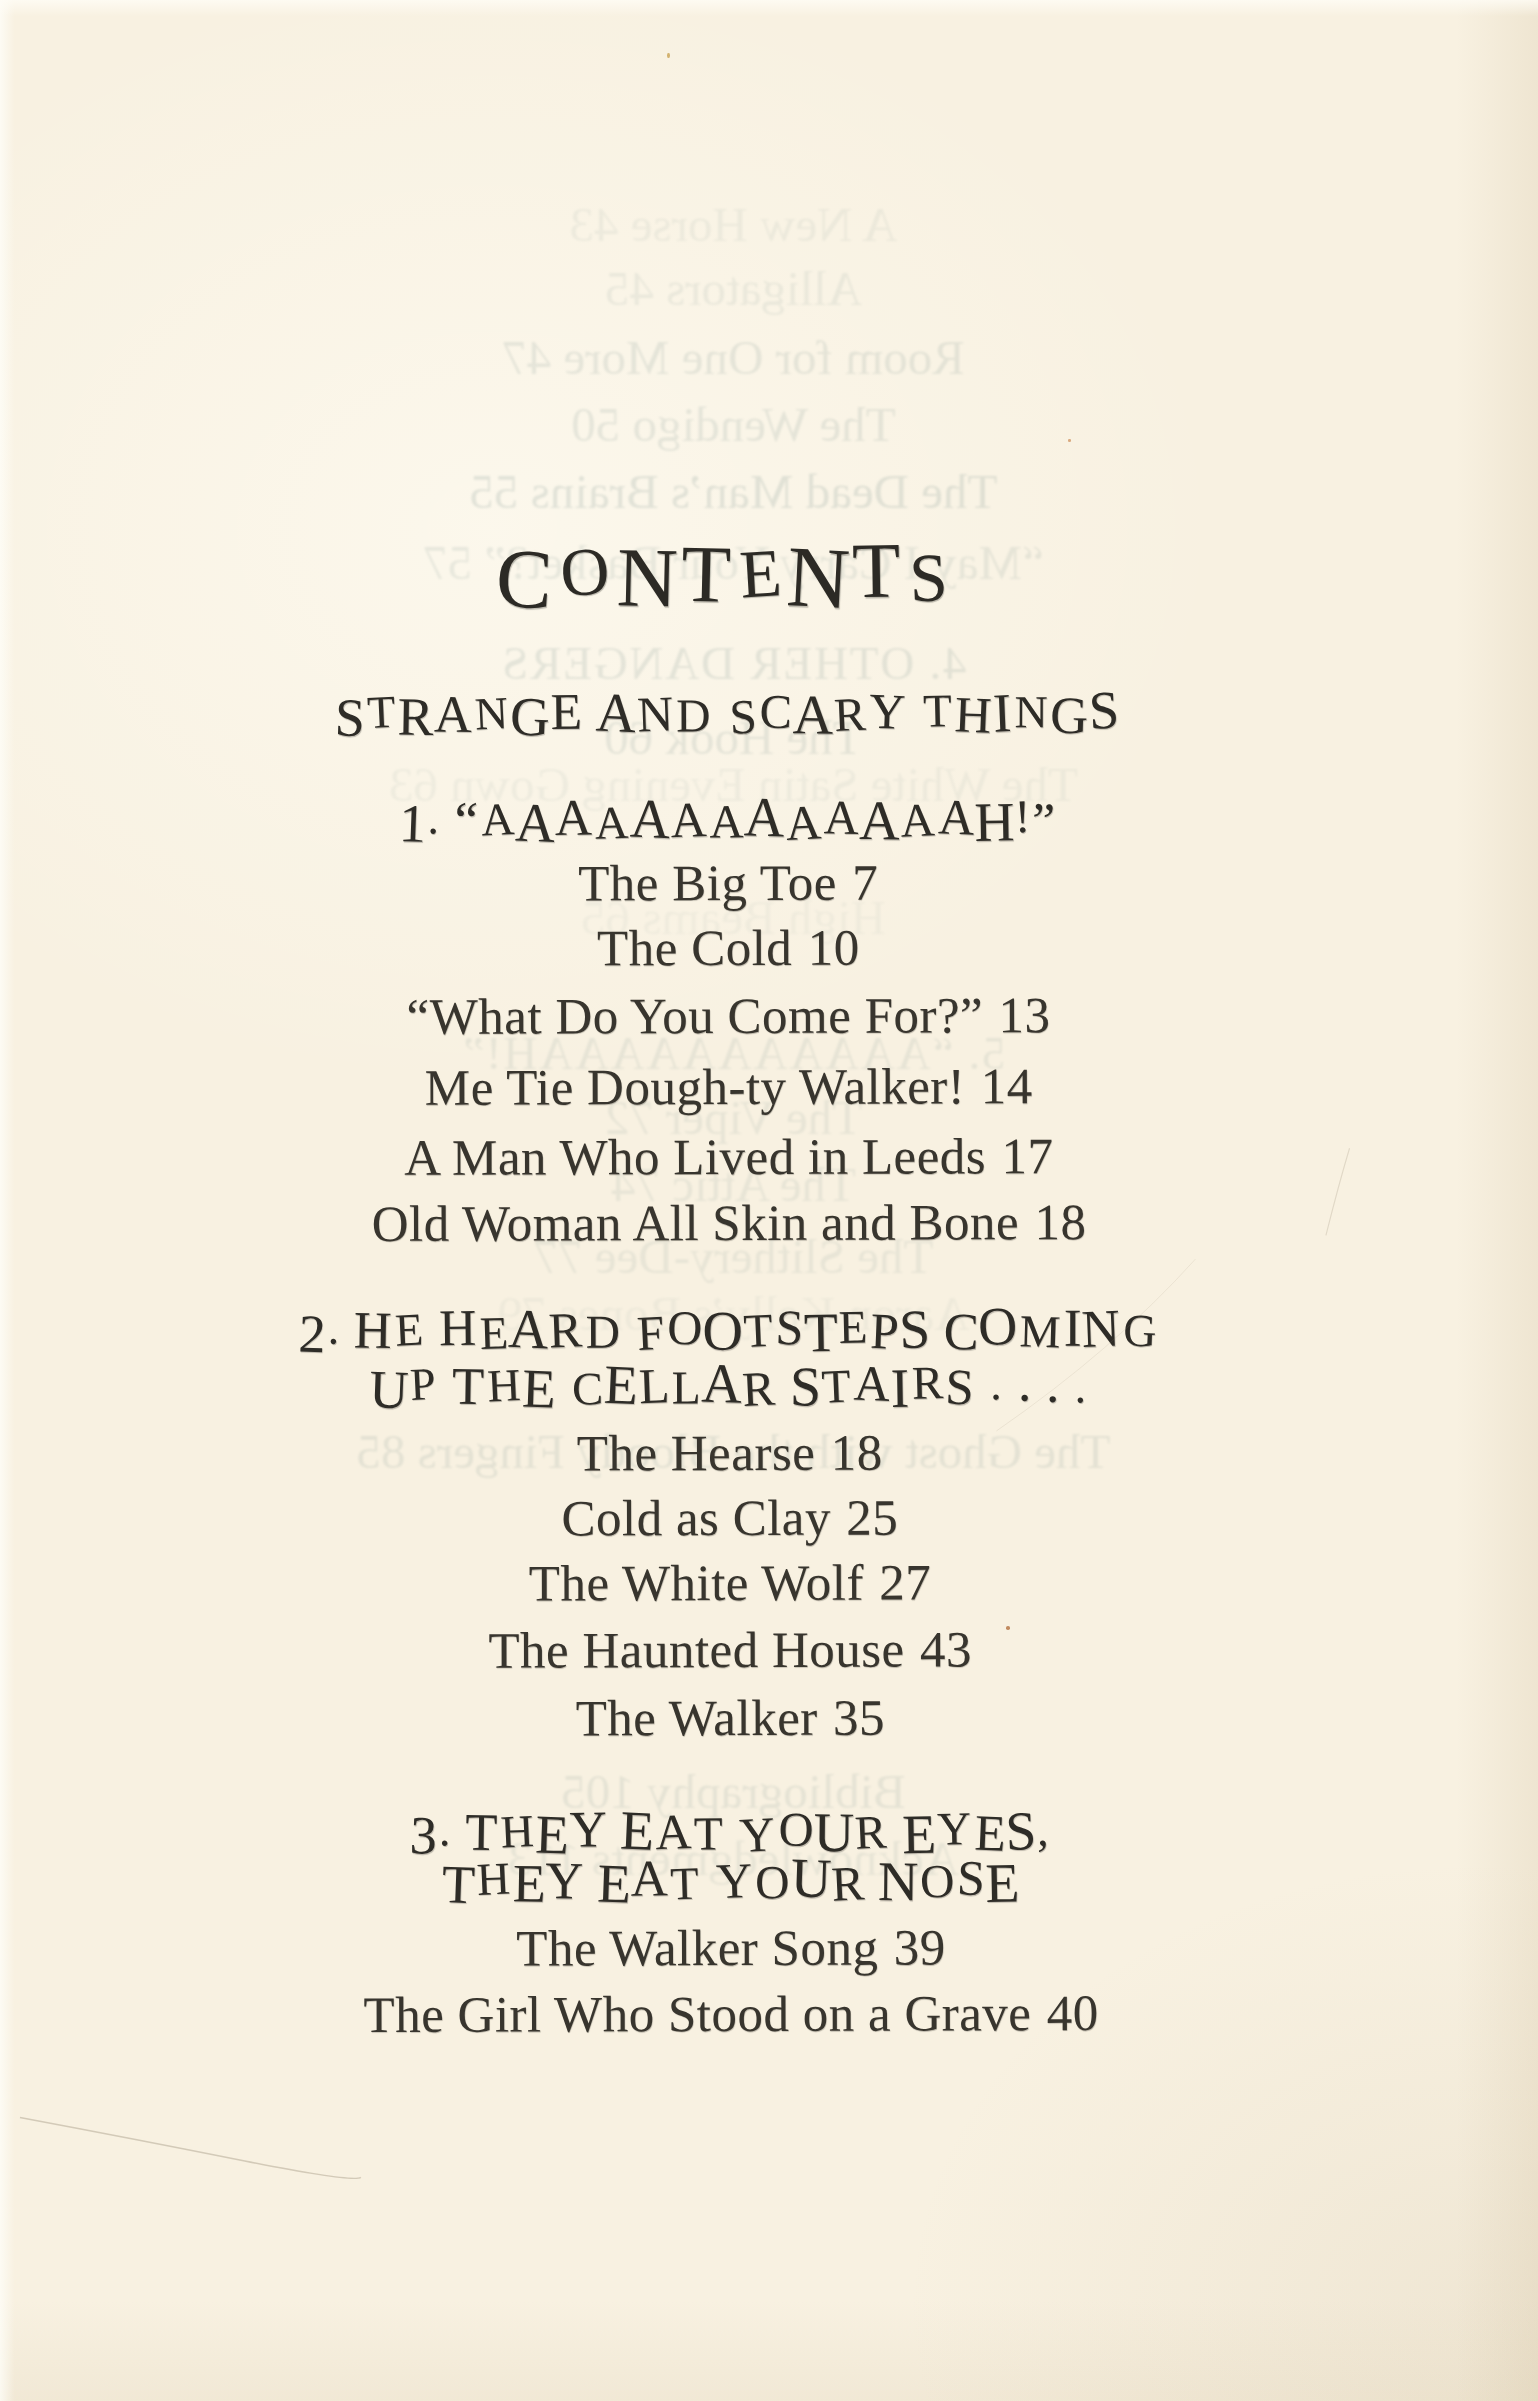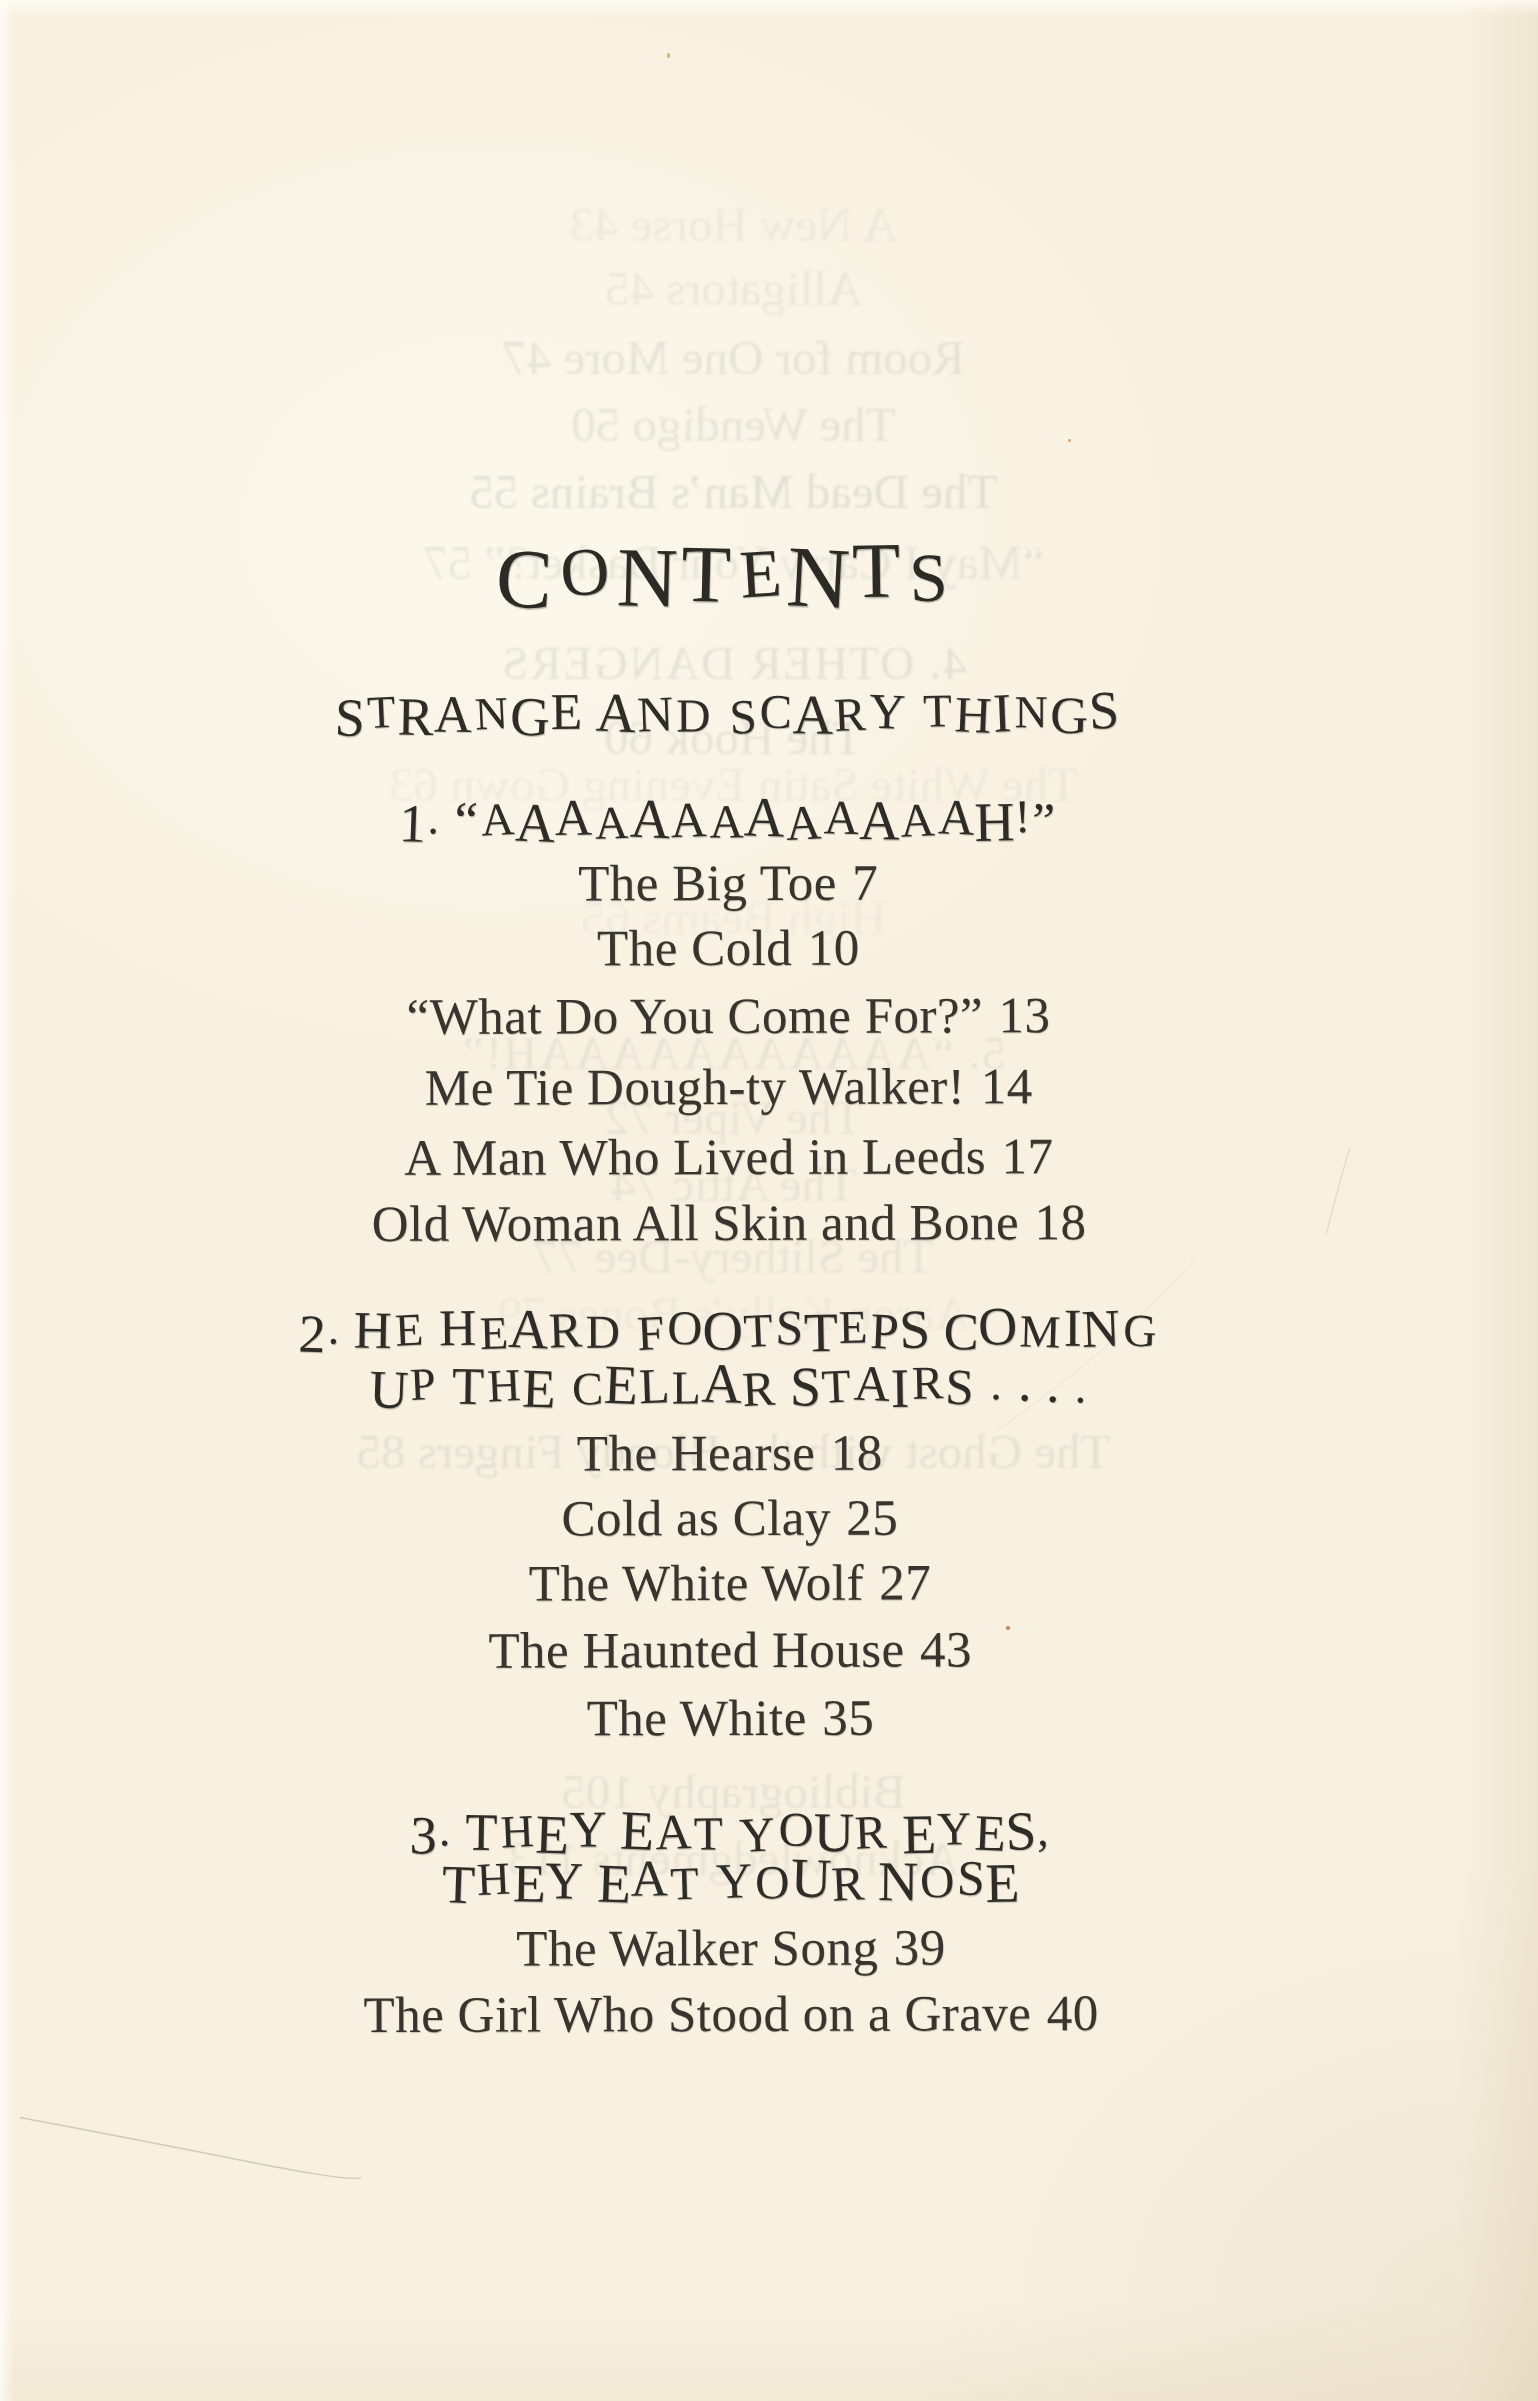--- a/index.html
+++ b/index.html
@@ -93,21 +93,21 @@
   <div class="line entry" style="top:1157px"><span>A Man Who Lived in Leeds</span><span class="pg">17</span></div>
   <div class="line entry" style="top:1223px"><span>Old Woman All Skin and Bone</span><span class="pg">18</span></div>
 
   <div class="line sechead scary" style="top:1330px"><span class="jit" style="transform: translateY(2.8px) rotate(2.2deg) scale(1.06);">2</span><span class="jit" style="transform: translateY(-2.8px) rotate(-2.5deg) scale(0.9);">.</span><span> </span><span class="jit" style="transform: translateY(-0.5px) rotate(1.1deg) scale(1.03);">H</span><span class="jit" style="transform: translateY(-1.1px) rotate(-2.5deg) scale(0.9);">E</span><span> </span><span class="jit" style="transform: translateY(-2.9px) rotate(-0.5deg) scale(1.01);">H</span><span class="jit" style="transform: translateY(2.5px) rotate(-1.6deg) scale(0.91);">E</span><span class="jit" style="transform: translateY(-1.4px) rotate(2.6deg) scale(1.09);">A</span><span class="jit" style="transform: translateY(-0.1px) rotate(-1.9deg) scale(0.98);">R</span><span class="jit" style="transform: translateY(1.6px) rotate(-0.1deg) scale(0.93);">D</span><span> </span><span class="jit" style="transform: translateY(2.9px) rotate(-2.6deg) scale(0.96);">F</span><span class="jit" style="transform: translateY(-2.2px) rotate(1.4deg) scale(0.95);">O</span><span class="jit" style="transform: translateY(0.9px) rotate(0.7deg) scale(1.1);">O</span><span class="jit" style="transform: translateY(0.7px) rotate(-2.3deg) scale(0.93);">T</span><span class="jit" style="transform: translateY(-2.1px) rotate(2.4deg) scale(0.98);">S</span><span class="jit" style="transform: translateY(2.8px) rotate(-0.9deg) scale(1.09);">T</span><span class="jit" style="transform: translateY(-2.7px) rotate(-1.2deg) scale(0.92);">E</span><span class="jit" style="transform: translateY(1.8px) rotate(2.5deg) scale(1);">P</span><span class="jit" style="transform: translateY(-0.3px) rotate(-2.2deg) scale(1.08);">S</span><span> </span><span class="jit" style="transform: translateY(2.4px) rotate(1.7deg) scale(1.03);">C</span><span class="jit" style="transform: translateY(-2.9px) rotate(-2.6deg) scale(1.06);">O</span><span class="jit" style="transform: translateY(2.4px) rotate(1.8deg) scale(0.9);">M</span><span class="jit" style="transform: translateY(-1.3px) rotate(0.2deg) scale(1.05);">I</span><span class="jit" style="transform: translateY(-0.4px) rotate(-2.1deg) scale(1.04);">N</span><span class="jit" style="transform: translateY(1.8px) rotate(2.5deg) scale(0.9);">G</span></div>
   <div class="line sechead scary" style="top:1386px"><span class="jit" style="transform: translateY(2.8px) rotate(2.2deg) scale(1.06);">U</span><span class="jit" style="transform: translateY(-2.8px) rotate(-2.5deg) scale(0.9);">P</span><span> </span><span class="jit" style="transform: translateY(-0.5px) rotate(1.1deg) scale(1.03);">T</span><span class="jit" style="transform: translateY(-1.1px) rotate(-2.5deg) scale(0.9);">H</span><span class="jit" style="transform: translateY(2.4px) rotate(2.2deg) scale(1.08);">E</span><span> </span><span class="jit" style="transform: translateY(2.5px) rotate(-1.6deg) scale(0.91);">C</span><span class="jit" style="transform: translateY(-1.4px) rotate(2.6deg) scale(1.09);">E</span><span class="jit" style="transform: translateY(-0.1px) rotate(-1.9deg) scale(0.98);">L</span><span class="jit" style="transform: translateY(1.6px) rotate(-0.1deg) scale(0.93);">L</span><span class="jit" style="transform: translateY(-2.6px) rotate(2deg) scale(1.1);">A</span><span class="jit" style="transform: translateY(2.9px) rotate(-2.6deg) scale(0.96);">R</span><span> </span><span class="jit" style="transform: translateY(0.9px) rotate(0.7deg) scale(1.1);">S</span><span class="jit" style="transform: translateY(0.7px) rotate(-2.3deg) scale(0.93);">T</span><span class="jit" style="transform: translateY(-2.1px) rotate(2.4deg) scale(0.98);">A</span><span class="jit" style="transform: translateY(2.8px) rotate(-0.9deg) scale(1.09);">I</span><span class="jit" style="transform: translateY(-2.7px) rotate(-1.2deg) scale(0.92);">R</span><span class="jit" style="transform: translateY(1.8px) rotate(2.5deg) scale(1);">S</span><span> </span><span class="jit" style="transform: translateY(-1.3px) rotate(0.3deg) scale(0.9);">.</span><span> </span><span class="jit" style="transform: translateY(-2.9px) rotate(-2.6deg) scale(1.06);">.</span><span> </span><span class="jit" style="transform: translateY(-1.3px) rotate(0.2deg) scale(1.05);">.</span><span> </span><span class="jit" style="transform: translateY(1.8px) rotate(2.5deg) scale(0.9);">.</span></div>
 
   <div class="line entry" style="top:1453px"><span>The Hearse</span><span class="pg">18</span></div>
   <div class="line entry" style="top:1518px"><span>Cold as Clay</span><span class="pg">25</span></div>
   <div class="line entry" style="top:1583px"><span>The White Wolf</span><span class="pg">27</span></div>
   <div class="line entry" style="top:1650px"><span>The Haunted House</span><span class="pg">43</span></div>
-  <div class="line entry" style="top:1718px"><span>The White</span><span class="pg">35</span></div>
+  <div class="line entry" style="top:1718px"><span>The Walker</span><span class="pg">35</span></div>
 
   <div class="line sechead scary" style="top:1832px"><span class="jit" style="transform: translateY(2.8px) rotate(2.2deg) scale(1.06);">3</span><span class="jit" style="transform: translateY(-2.8px) rotate(-2.5deg) scale(0.9);">.</span><span> </span><span class="jit" style="transform: translateY(-0.5px) rotate(1.1deg) scale(1.03);">T</span><span class="jit" style="transform: translateY(-1.1px) rotate(-2.5deg) scale(0.9);">H</span><span class="jit" style="transform: translateY(2.4px) rotate(2.2deg) scale(1.08);">E</span><span class="jit" style="transform: translateY(-2.9px) rotate(-0.5deg) scale(1.01);">Y</span><span> </span><span class="jit" style="transform: translateY(-1.4px) rotate(2.6deg) scale(1.09);">E</span><span class="jit" style="transform: translateY(-0.1px) rotate(-1.9deg) scale(0.98);">A</span><span class="jit" style="transform: translateY(1.6px) rotate(-0.1deg) scale(0.93);">T</span><span> </span><span class="jit" style="transform: translateY(2.9px) rotate(-2.6deg) scale(0.96);">Y</span><span class="jit" style="transform: translateY(-2.2px) rotate(1.4deg) scale(0.95);">O</span><span class="jit" style="transform: translateY(0.9px) rotate(0.7deg) scale(1.1);">U</span><span class="jit" style="transform: translateY(0.7px) rotate(-2.3deg) scale(0.93);">R</span><span> </span><span class="jit" style="transform: translateY(2.8px) rotate(-0.9deg) scale(1.09);">E</span><span class="jit" style="transform: translateY(-2.7px) rotate(-1.2deg) scale(0.92);">Y</span><span class="jit" style="transform: translateY(1.8px) rotate(2.5deg) scale(1);">E</span><span class="jit" style="transform: translateY(-0.3px) rotate(-2.2deg) scale(1.08);">S</span><span class="jit" style="transform: translateY(-1.3px) rotate(0.3deg) scale(0.9);">,</span></div>
   <div class="line sechead scary" style="top:1881px"><span class="jit" style="transform: translateY(2.8px) rotate(2.2deg) scale(1.06);">T</span><span class="jit" style="transform: translateY(-2.8px) rotate(-2.5deg) scale(0.9);">H</span><span class="jit" style="transform: translateY(1.9px) rotate(1.1deg) scale(1.06);">E</span><span class="jit" style="transform: translateY(-0.5px) rotate(1.1deg) scale(1.03);">Y</span><span> </span><span class="jit" style="transform: translateY(2.4px) rotate(2.2deg) scale(1.08);">E</span><span class="jit" style="transform: translateY(-2.9px) rotate(-0.5deg) scale(1.01);">A</span><span class="jit" style="transform: translateY(2.5px) rotate(-1.6deg) scale(0.91);">T</span><span> </span><span class="jit" style="transform: translateY(-0.1px) rotate(-1.9deg) scale(0.98);">Y</span><span class="jit" style="transform: translateY(1.6px) rotate(-0.1deg) scale(0.93);">O</span><span class="jit" style="transform: translateY(-2.6px) rotate(2deg) scale(1.1);">U</span><span class="jit" style="transform: translateY(2.9px) rotate(-2.6deg) scale(0.96);">R</span><span> </span><span class="jit" style="transform: translateY(0.9px) rotate(0.7deg) scale(1.1);">N</span><span class="jit" style="transform: translateY(0.7px) rotate(-2.3deg) scale(0.93);">O</span><span class="jit" style="transform: translateY(-2.1px) rotate(2.4deg) scale(0.98);">S</span><span class="jit" style="transform: translateY(2.8px) rotate(-0.9deg) scale(1.09);">E</span></div>
 
   <div class="line entry" style="top:1948px"><span>The Walker Song</span><span class="pg">39</span></div>
   <div class="line entry" style="top:2014px"><span>The Girl Who Stood on a Grave</span><span class="pg">40</span></div>
 
 </div>
 
 <svg class="crease" style="left:0;top:2083px" width="408" height="127" viewBox="0 0 450 140">

